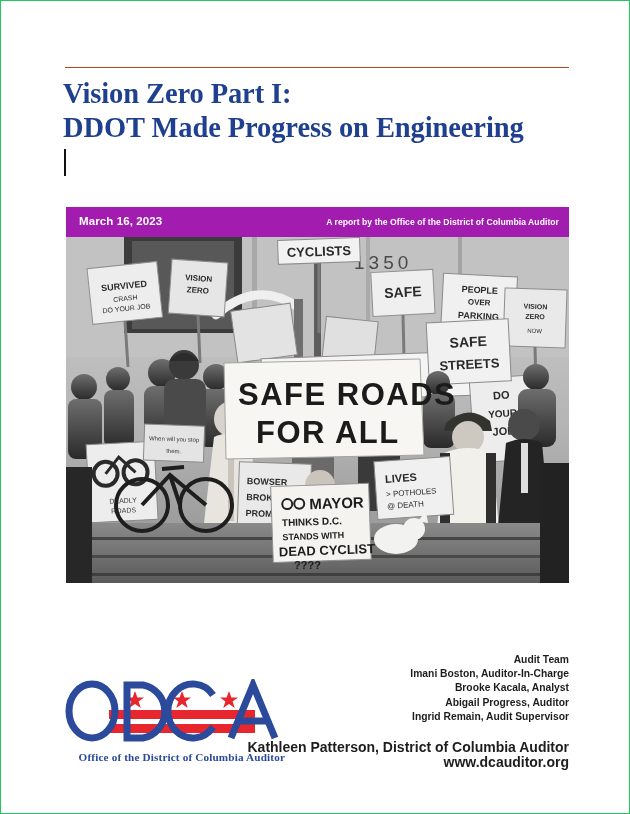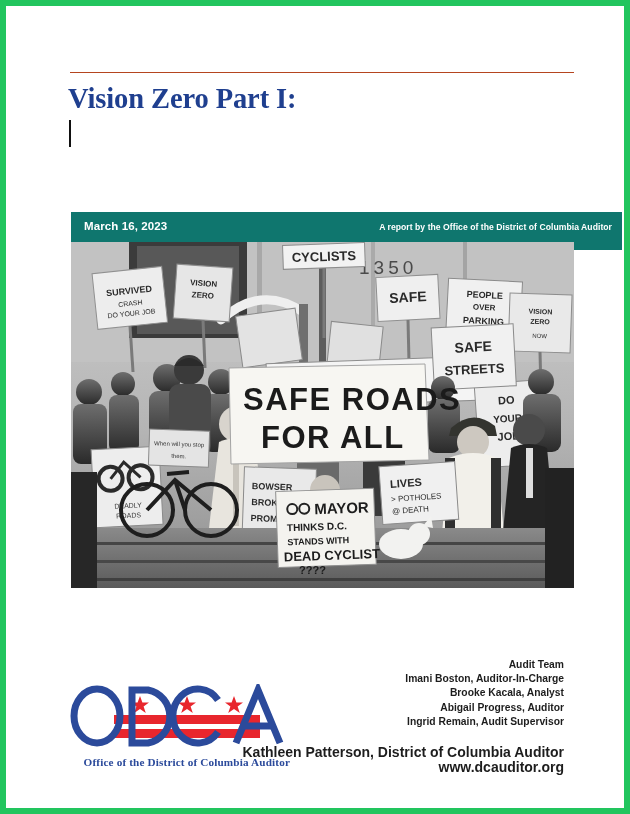--- a/index.html
+++ b/index.html
@@ -13,21 +13,21 @@
     font-family: "Liberation Sans", sans-serif;
     overflow: hidden;
   }
 
   .page {
     position: relative;
     width: 630px;
     height: 814px;
     background: #ffffff;
     box-sizing: border-box;
-    border: 6px solid #22c55e;
+    border: 1px solid #22c55e;
   }
 
   
   .title-rule {
     position: absolute;
     left: 64px;
     top: 66px;
     width: 504px;
     height: 1px;
     background: #b5451f;
@@ -54,22 +54,21 @@
     margin-left: 1px;
   }
 
   
   .banner {
     position: absolute;
     left: 65px;
     top: 206px;
     width: 503px;
     height: 38px;
-    background: #0f766e;
-    padding-left: 48px;
+    background: #a21caf;
   }
   .banner-date {
     position: absolute;
     left: 13px;
     top: 8px;
     font-size: 11.5px;
     font-weight: bold;
     color: #ffffff;
     letter-spacing: 0.1px;
   }
@@ -145,20 +144,21 @@
   }
 </style>
 </head>
 <body>
 
 <div class="page">
 
   <div class="title-rule"></div>
   <div class="doc-title">
     <span class="ln">Vision Zero Part I:</span>
+    <span class="ln">DDOT Made Progress on Engineering</span>
     <span class="ln"><span class="caret"></span></span>
   </div>
 
   <div class="banner">
     <div class="banner-date">March 16, 2023</div>
     <div class="banner-sub">A report by the Office of the District of Columbia Auditor</div>
   </div>
 
   <div class="photo">
     <svg width="503" height="346" viewBox="0 0 503 346" xmlns="http://www.w3.org/2000/svg">

